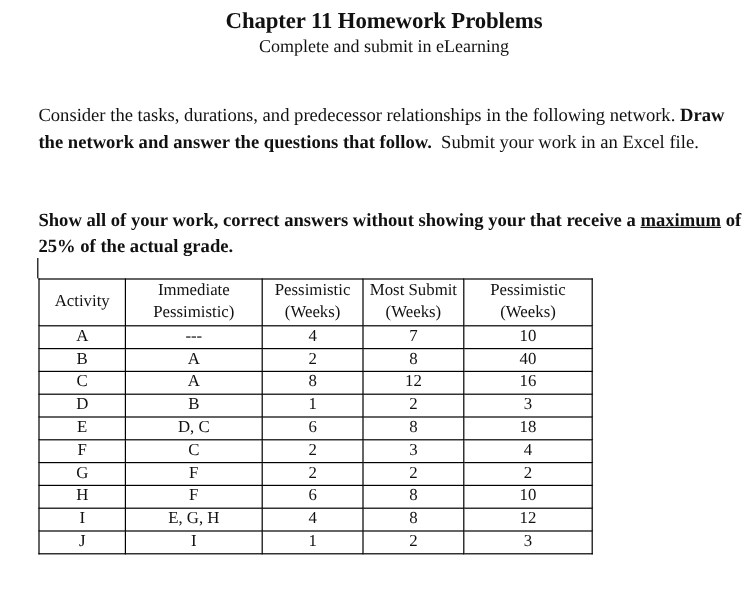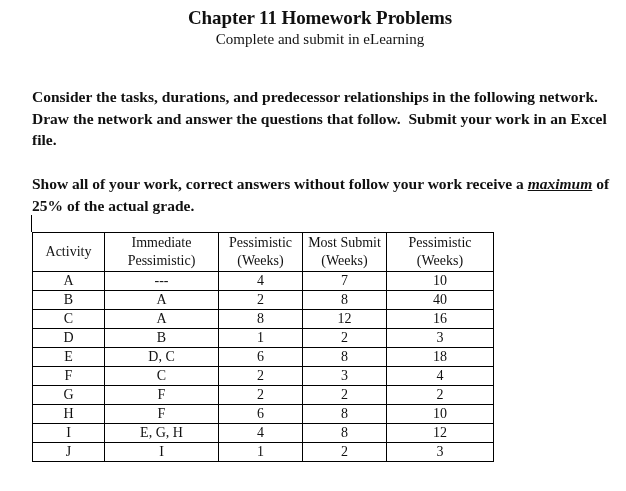--- a/index.html
+++ b/index.html
@@ -1,38 +1,38 @@
 <!DOCTYPE html>
 <html><head>
   <meta charset="utf-8">
   <style>
     html, body { margin: 0; padding: 0; background: #ffffff; }
     body { width: 626px; height: 491px; position: relative; overflow: hidden; color: #111; font-family: "DejaVu Serif", "Liberation Serif", serif; }
     .title { position: absolute; left: 0; width: 640px; top: 7px; text-align: center; font-family: "Liberation Serif", serif; font-weight: bold; font-size: 19px; letter-spacing: -0.1px; }
     .subtitle { position: absolute; left: 0; width: 640px; top: 31px; text-align: center; font-family: "Liberation Serif", serif; font-size: 15px; }
     .para { position: absolute; left: 32px; width: 590px; font-family: "Liberation Serif", serif; font-size: 15.5px; line-height: 21.5px; }
-    .p1 { top: 86px; font-weight: bold; }
+    .p1 { top: 86px; }
     .p2 { top: 173px; font-weight: bold; }
-    .p2 .emph { font-style: italic; text-decoration: underline; margin-top: 39px; }
+    .p2 .emph { text-decoration: underline; margin-top: 39px; }
     .cursor-box { position: absolute; left: 31px; top: 215px; width: 1px; height: 17px; background: #000; }
     table.grid { position: absolute; left: 32px; top: 232px; border-collapse: collapse; font-family: "Liberation Serif", serif; font-size: 14px; }
     table.grid th, table.grid td { border: 1px solid #000; text-align: center; padding: 0; font-weight: normal; }
     table.grid th { height: 38px; line-height: 18px; }
     table.grid td { height: 18px; line-height: 18px; }
     col.c1 { width: 72px; } col.c2 { width: 114px; } col.c3 { width: 84px; } col.c4 { width: 84px; } col.c5 { width: 107px; }
   </style>
 </head>
 <body>
 
 <div class="title">Chapter 11 Homework Problems</div>
 <div class="subtitle">Complete and submit in eLearning</div>
 
 <div class="para p1"><span>Consider the tasks, durations, and predecessor relationships in the following network. </span><b>Draw the network and answer the questions that follow.</b><span style="white-space:pre-wrap">  Submit your work in an Excel file.</span></div>
 
-<div class="para p2"><span>Show all of your work, correct answers without follow your work receive a </span><span class="emph">maximum</span><span> of 25% of the actual grade.</span></div>
+<div class="para p2"><span>Show all of your work, correct answers without showing your that receive a </span><span class="emph">maximum</span><span> of 25% of the actual grade.</span></div>
 
 <div class="cursor-box"></div>
 
 <table class="grid">
   <colgroup>
       <col class="c1">
       <col class="c2">
       <col class="c3">
       <col class="c4">
       <col class="c5">

